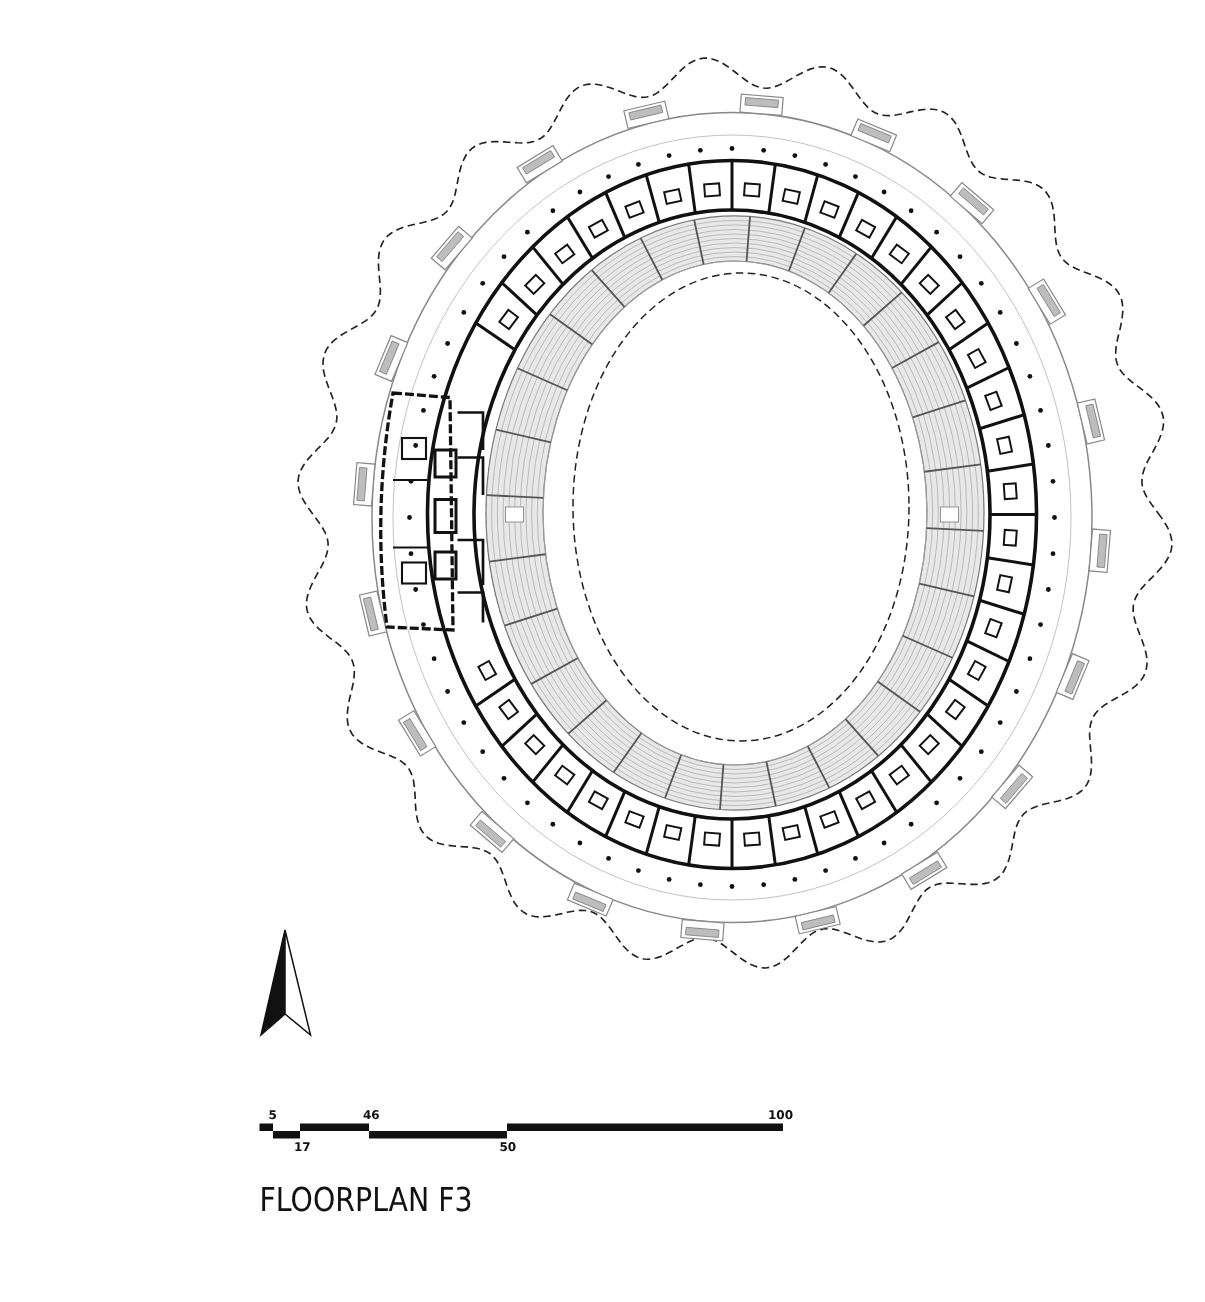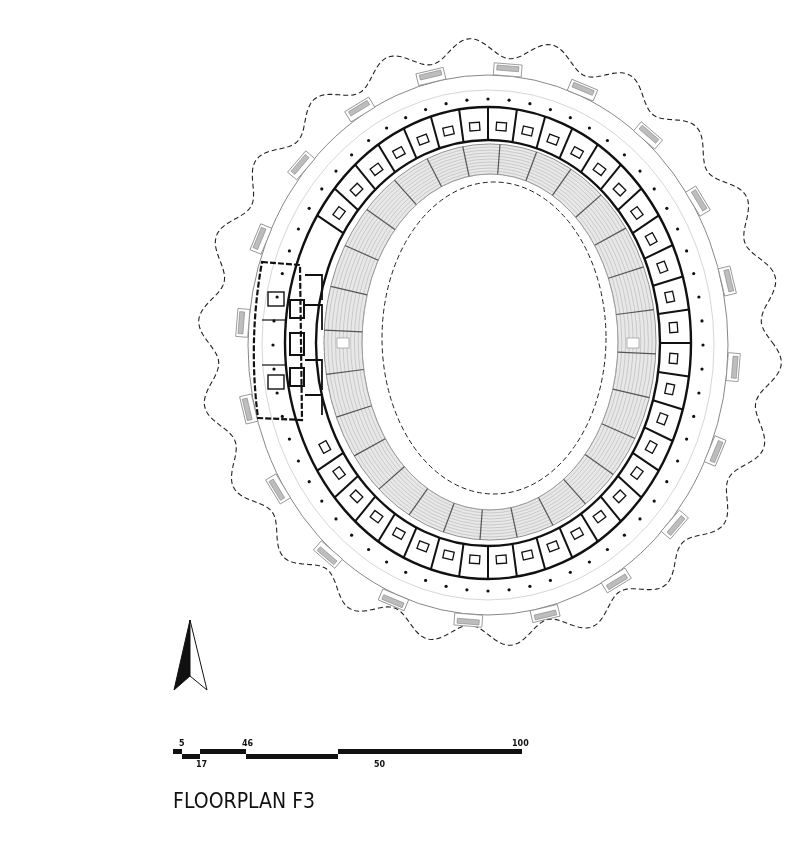--- a/index.html
+++ b/index.html
@@ -333,15 +333,15 @@
     <rect x="200" y="749" width="46" height="5"></rect>
     <rect x="246" y="754" width="92" height="5"></rect>
     <rect x="338" y="749" width="184" height="5"></rect>
   </g>
 </svg>
 
 <div class="scale-label" style="left:179px; top:739px;">5</div>
 <div class="scale-label" style="left:242px; top:739px;">46</div>
 <div class="scale-label" style="left:512px; top:739px;">100</div>
 <div class="scale-label" style="left:196px; top:760px;">17</div>
-<div class="scale-label" style="left:333px; top:760px;margin-left:41px;">50</div>
+<div class="scale-label" style="left:333px; top:760px;">50</div>
 
 <div class="title">FLOORPLAN F3</div>
 
 </body></html>

